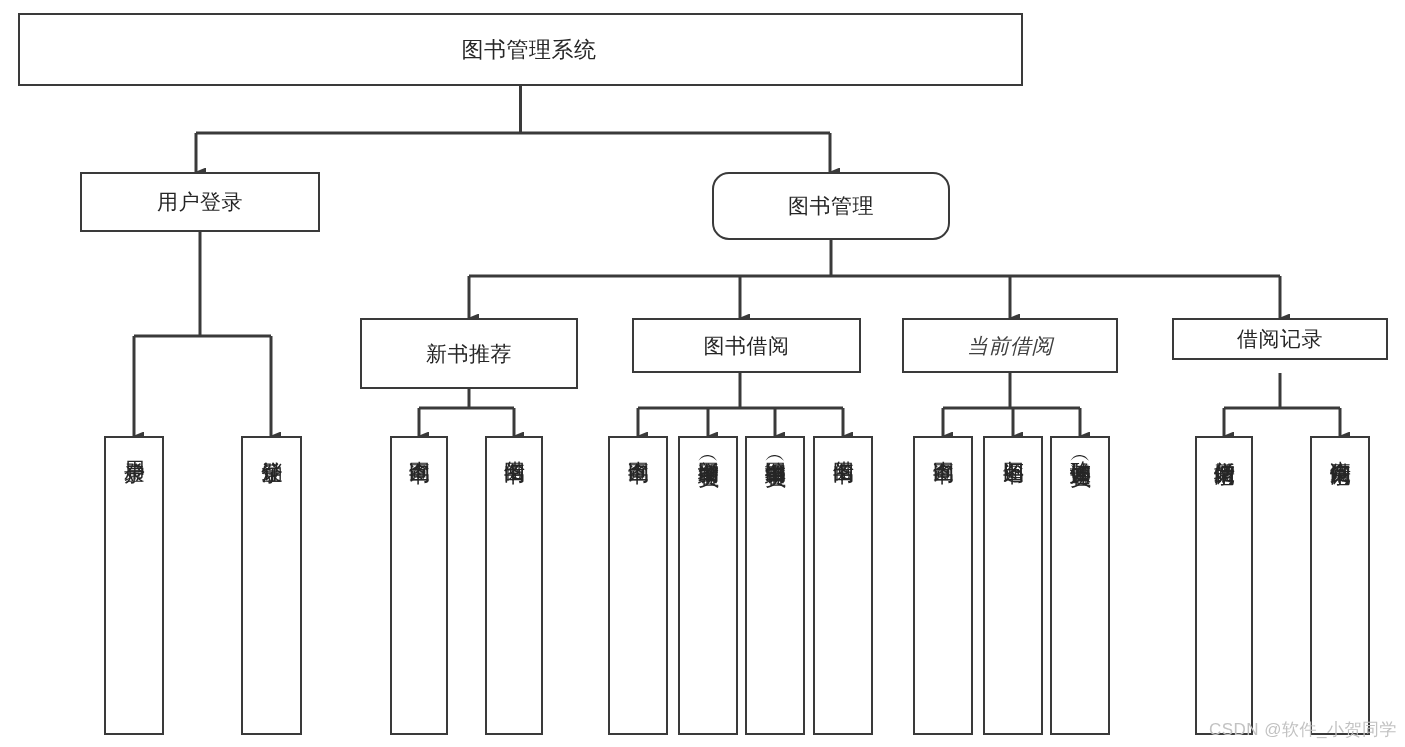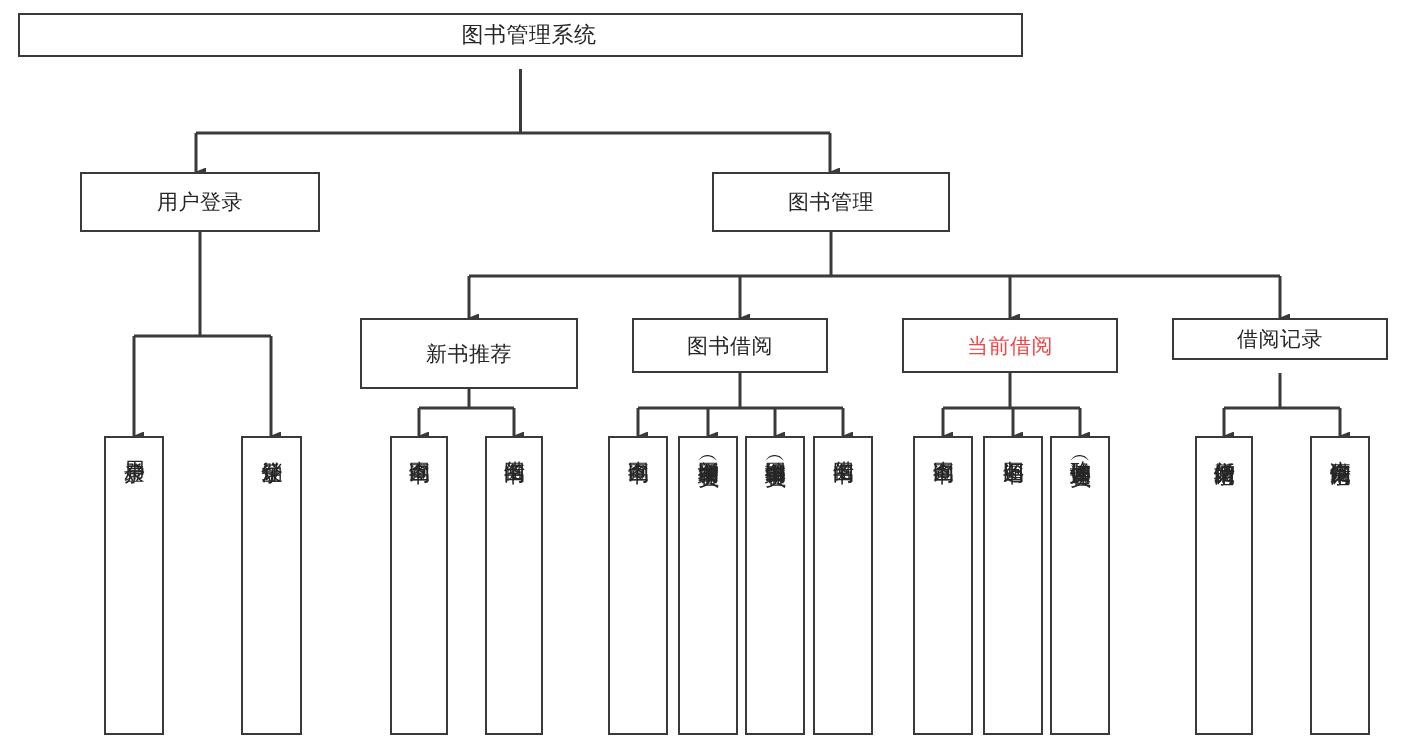--- a/index.html
+++ b/index.html
@@ -110,37 +110,37 @@
         <line x1="1013" y1="408" x2="1013" y2="436" marker-end="url(#arrowhead)"></line>
         <line x1="1080" y1="408" x2="1080" y2="436" marker-end="url(#arrowhead)"></line>
         <line x1="1280" y1="373" x2="1280" y2="408"></line>
         <line x1="1224" y1="408" x2="1340" y2="408"></line>
         <line x1="1224" y1="408" x2="1224" y2="436" marker-end="url(#arrowhead)"></line>
         <line x1="1340" y1="408" x2="1340" y2="436" marker-end="url(#arrowhead)"></line>
       </g>
   </svg>
 
   <div id="nodes-layer">
-      <div class="node h-node root" style="left: 18px; top: 13px; width: 1005px; height: 44px; border-color: rgb(58, 58, 58); padding-left: 17px;">
+      <div class="node h-node root" style="left: 18px; top: 13px; width: 1005px; height: 73px; border-color: rgb(58, 58, 58); padding-left: 17px;">
         <span style="color: rgb(38, 38, 38);">图书管理系统</span>
       </div>
       <div class="node h-node" style="left: 80px; top: 172px; width: 240px; height: 60px; border-color: rgb(58, 58, 58);">
         <span style="color: rgb(38, 38, 38);">用户登录</span>
       </div>
-      <div class="node h-node" style="left: 712px; top: 172px; width: 238px; height: 60px; border-color: rgb(58, 58, 58);">
+      <div class="node h-node" style="left: 712px; top: 172px; width: 238px; height: 68px; border-color: rgb(58, 58, 58); border-radius: 17px;">
         <span style="color: rgb(38, 38, 38);">图书管理</span>
       </div>
       <div class="node h-node" style="left: 360px; top: 318px; width: 218px; height: 71px; border-color: rgb(58, 58, 58);">
         <span style="color: rgb(38, 38, 38);">新书推荐</span>
       </div>
-      <div class="node h-node" style="left: 632px; top: 318px; width: 196px; height: 55px; border-color: rgb(58, 58, 58);">
+      <div class="node h-node" style="left: 632px; top: 318px; width: 229px; height: 55px; border-color: rgb(58, 58, 58);">
         <span style="color: rgb(38, 38, 38);">图书借阅</span>
       </div>
       <div class="node h-node" style="left: 902px; top: 318px; width: 216px; height: 55px; border-color: rgb(58, 58, 58);">
-        <span style="color: #ef4444;">当前借阅</span>
+        <span style="color: #404040; font-style: italic;">当前借阅</span>
       </div>
       <div class="node h-node" style="left: 1172px; top: 318px; width: 216px; height: 42px; border-color: rgb(58, 58, 58);">
         <span style="color: rgb(38, 38, 38);">借阅记录</span>
       </div>
       <div class="node v-node" style="left: 104px; top: 436px; width: 60px; height: 299px; border-color: rgb(58, 58, 58);">
         <span class="vlabel" style="color: rgb(38, 38, 38);">用户登录</span>
       </div>
       <div class="node v-node" style="left: 241px; top: 436px; width: 61px; height: 299px; border-color: rgb(58, 58, 58);">
         <span class="vlabel" style="color: rgb(38, 38, 38);">注销登录</span>
       </div>
@@ -172,13 +172,14 @@
         <span class="vlabel" style="color: rgb(38, 38, 38);">确认归还（管理员）</span>
       </div>
       <div class="node v-node" style="left: 1195px; top: 436px; width: 58px; height: 299px; border-color: rgb(58, 58, 58);">
         <span class="vlabel" style="color: rgb(38, 38, 38);">新增借阅记录</span>
       </div>
       <div class="node v-node" style="left: 1310px; top: 436px; width: 60px; height: 299px; border-color: rgb(58, 58, 58);">
         <span class="vlabel" style="color: rgb(38, 38, 38);">查询借阅记录</span>
       </div>
     </div>
 
+  <div id="watermark">CSDN @软件_小贺同学</div>
 </div>
 
 </body></html>

